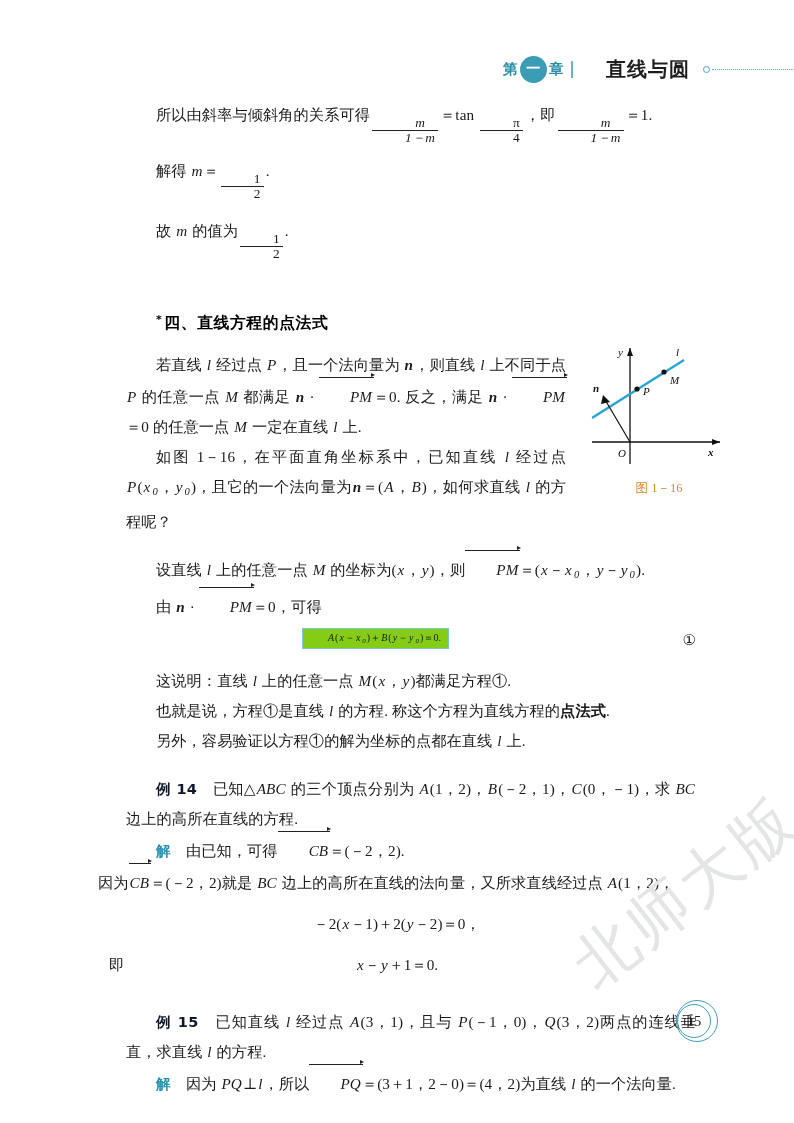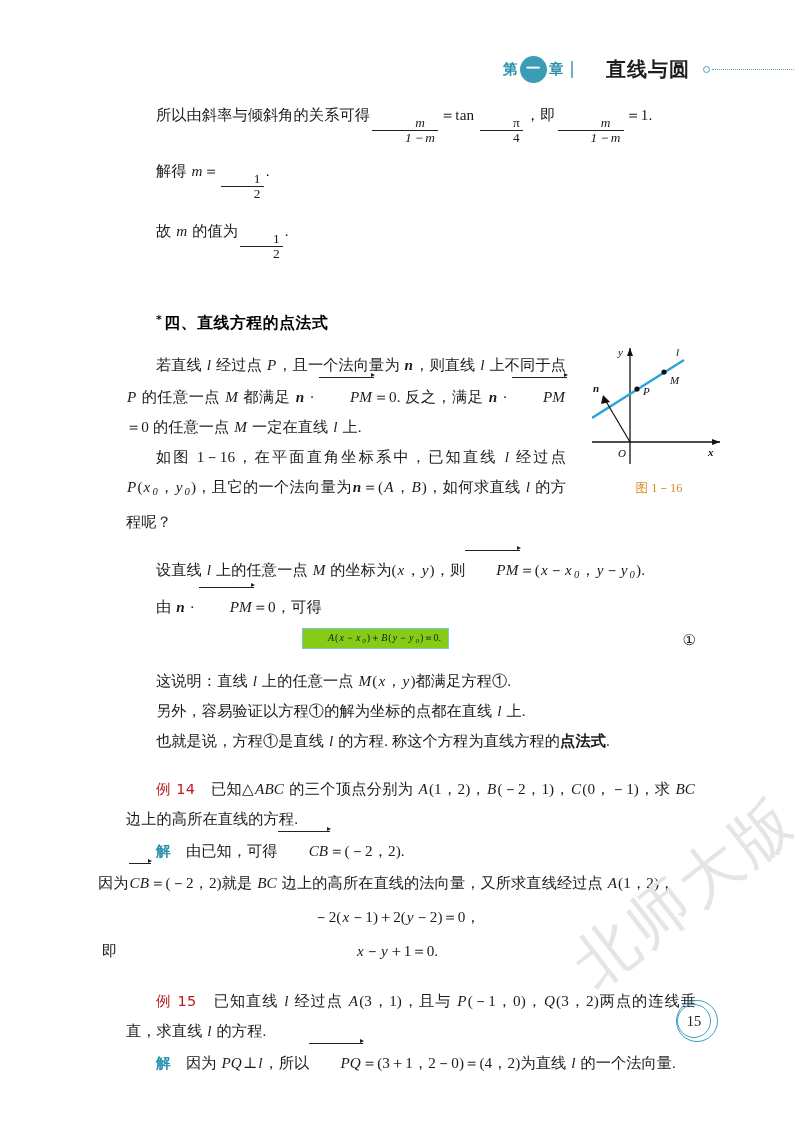--- a/index.html
+++ b/index.html
@@ -205,37 +205,37 @@
   }
   .eqno {
     position: absolute;
     right: 0px;
     top: 3px;
     font-size: 15px;
   }
 
   
   .ex-label {
-    color: #b91c1c;
-    font-family: "DejaVu Sans", sans-serif;
-    font-weight: normal;
+    color: #0f172a;
+    font-family: "DejaVu Sans", sans-serif;
+    font-weight: bold;
     font-size: 14.5px;
     letter-spacing: 0.3px;
   }
   .sol-label {
     color: #2a90ad;
     font-family: "DejaVu Sans", sans-serif;
     font-weight: bold;
     font-size: 14.5px;
   }
   .center-eq {
     text-align: center;
     font-size: 15.2px;
     line-height: 30px;
-    margin: 4px;
+    margin: 11px;
   }
   .eq-with-ji {
     position: relative;
   }
   .eq-with-ji .ji {
     position: absolute;
     left: 0;
     top: 0;
     font-size: 15.2px;
   }
@@ -358,25 +358,25 @@
     <div class="boxed-row">
       <span class="boxed"><span class="mi">A</span><span>(</span><span class="mi">x</span><span>－</span><span class="mi">x</span><span class="sub mi">0</span><span>)＋</span><span class="mi">B</span><span>(</span><span class="mi">y</span><span>－</span><span class="mi">y</span><span class="sub mi">0</span><span>)＝0.</span></span>
       <span class="eqno">①</span>
     </div>
 
     <p class="p indent">
       <span>这说明：直线 </span><span class="mi">l</span><span> 上的任意一点 </span><span class="mi">M</span><span>(</span><span class="mi">x</span><span>，</span><span class="mi">y</span><span>)都满足方程①.</span>
     </p>
 
     <p class="p indent">
+      <span>也就是说，方程①是直线 </span><span class="mi">l</span><span> 的方程. 称这个方程为直线方程的</span><span class="bold">点法式</span><span>.</span>
+    </p>
+
+    <p class="p indent">
       <span>另外，容易验证以方程①的解为坐标的点都在直线 </span><span class="mi">l</span><span> 上.</span>
-    </p>
-
-    <p class="p indent">
-      <span>也就是说，方程①是直线 </span><span class="mi">l</span><span> 的方程. 称这个方程为直线方程的</span><span class="bold">点法式</span><span>.</span>
     </p>
 
     <div style="height:18px;"></div>
 
     <p class="p indent">
       <span class="ex-label">例 14</span><span>　已知△</span><span class="mi">ABC</span><span> 的三个顶点分别为 </span><span class="mi">A</span><span>(1，2)，</span><span class="mi">B</span><span>(－2，1)，</span><span class="mi">C</span><span>(0，－1)，求 </span><span class="mi">BC</span><span> 边上的高所在直线的方程.</span>
     </p>
 
     <p class="p indent">
       <span class="sol-label">解</span><span>　由已知，可得</span><span class="vec">CB</span><span>＝(－2，2).</span>

